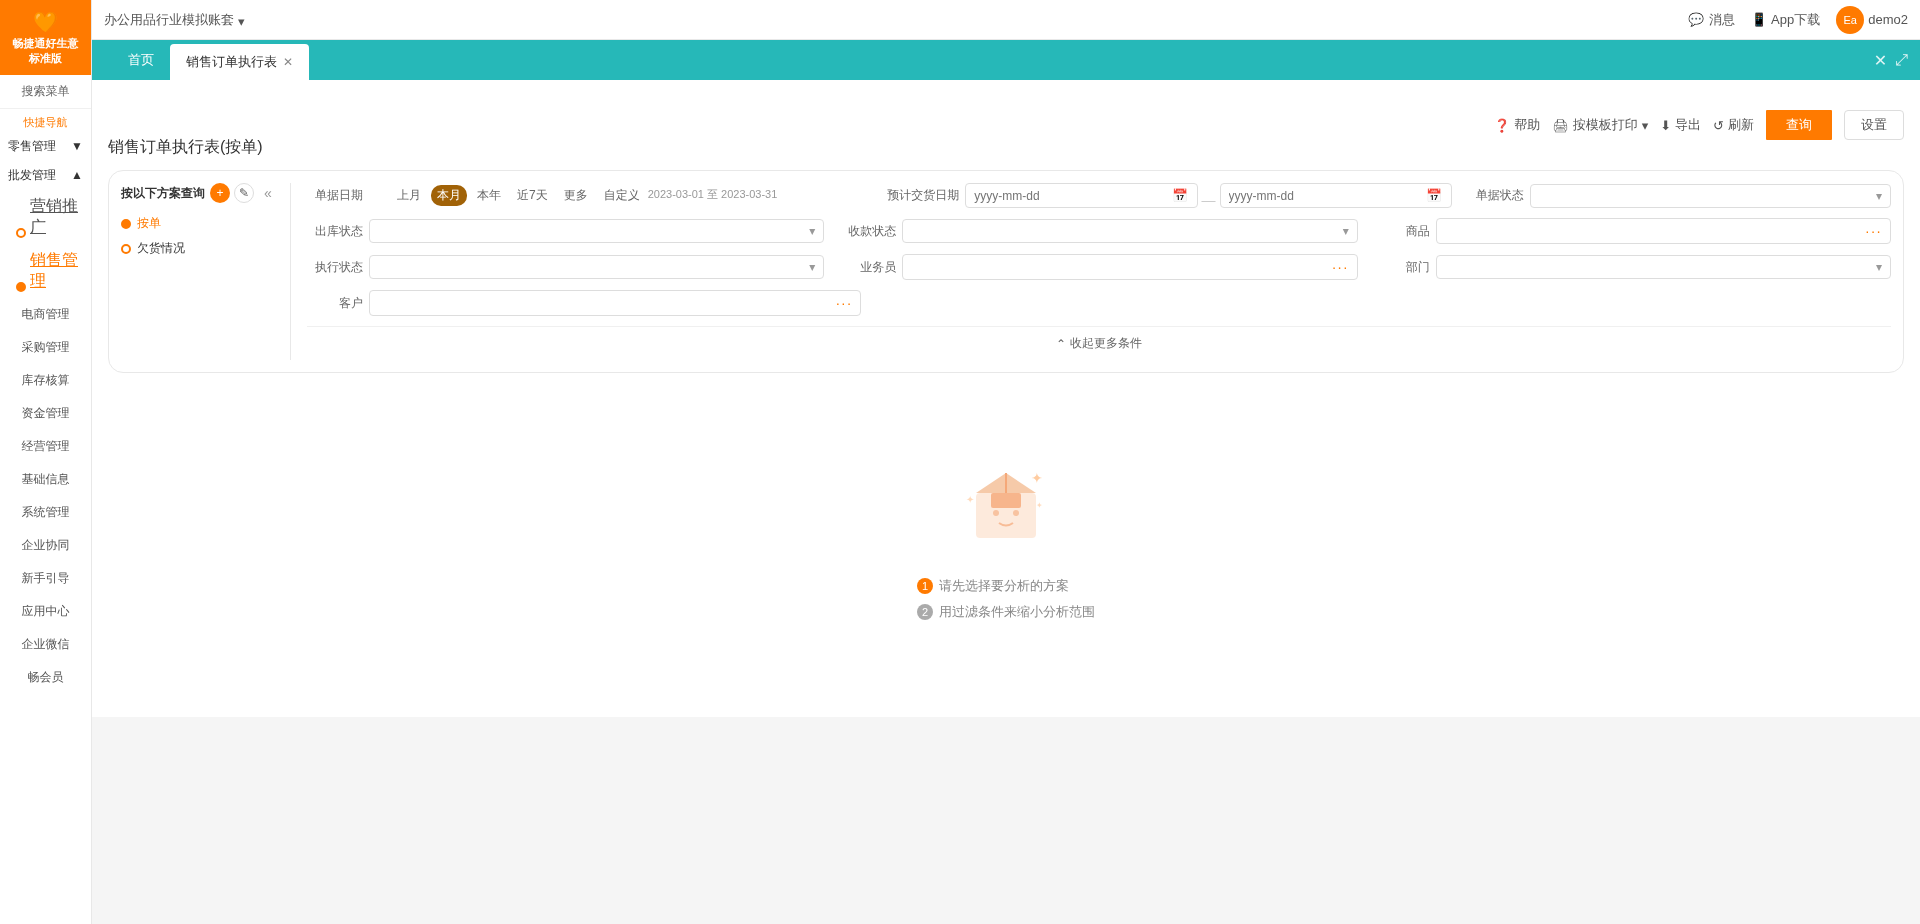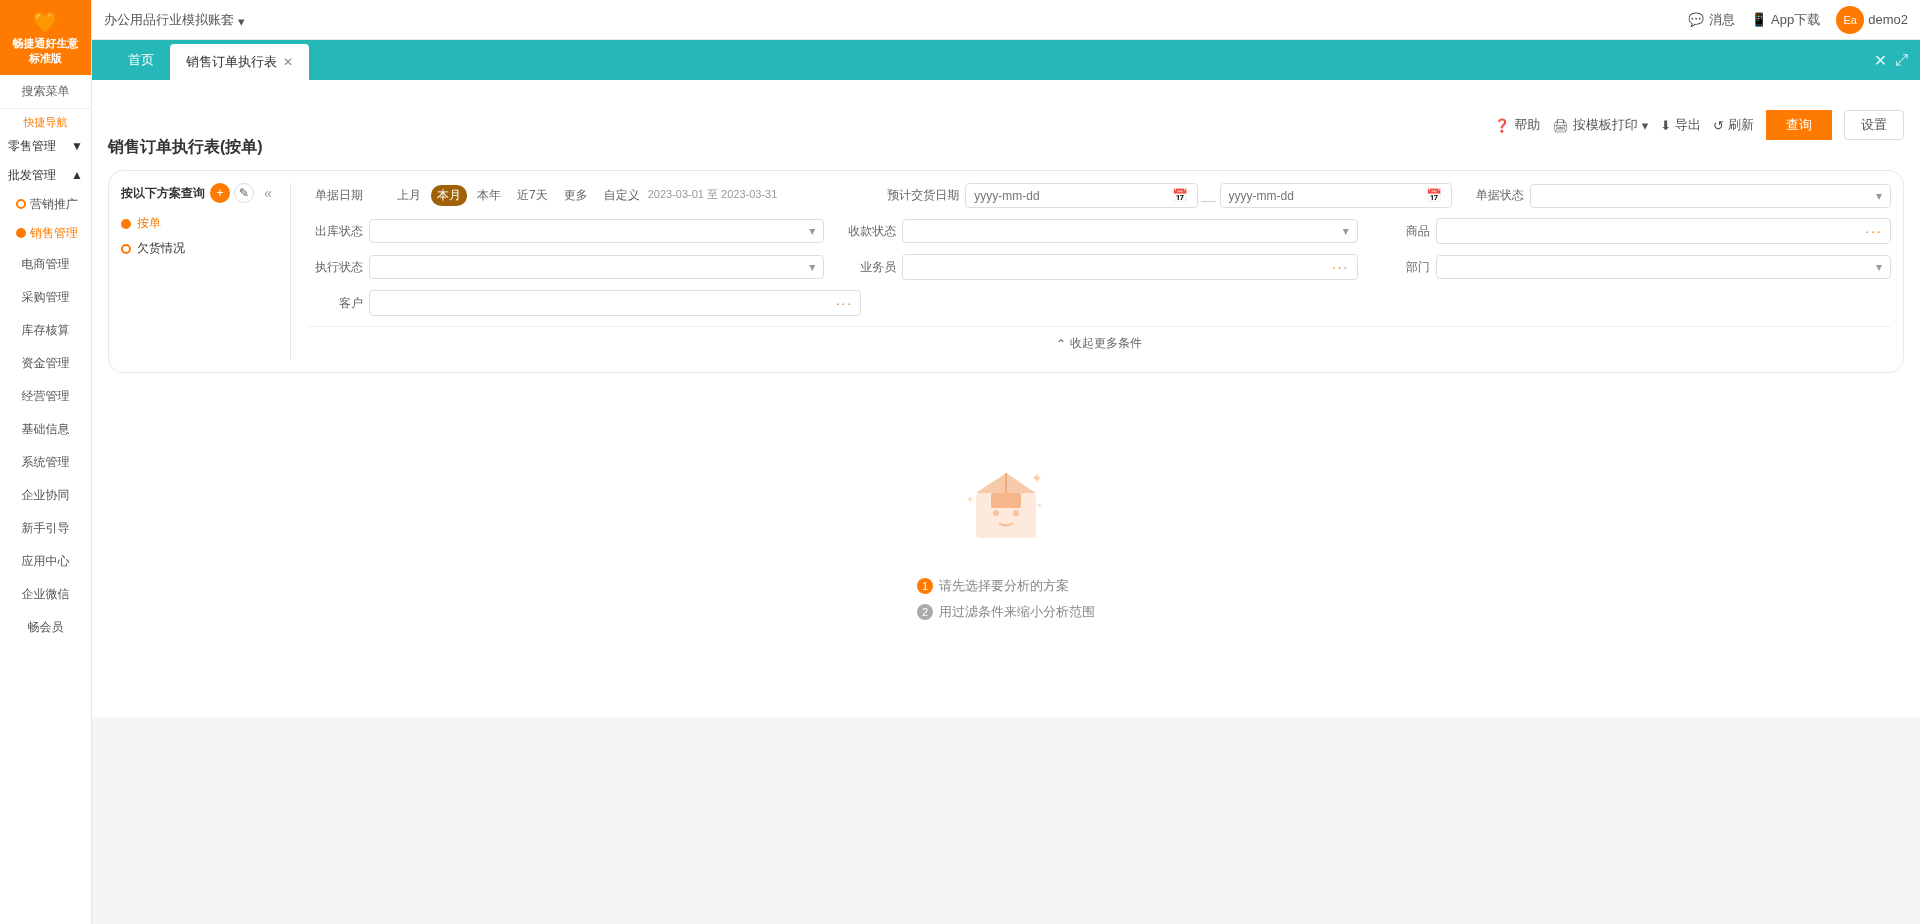--- a/index.html
+++ b/index.html
@@ -59,26 +59,27 @@
       padding: 6px 8px;
       font-size: 12px;
       color: #333;
       cursor: pointer;
       display: flex;
       align-items: center;
       justify-content: space-between;
     }
     .sidebar-sub-item {
       padding: 6px 12px 6px 16px;
-      font-size: 12px;
+      font-size: 16px;
       color: #555;
       cursor: pointer;
       display: flex;
-      align-items: center;
+      align-items: flex-end;
       gap: 4px;
+      text-decoration: underline;
     }
     .sidebar-sub-item.active { color: #ff7a00; }
     .dot-icon { width: 10px; height: 10px; border-radius: 50%; display: inline-block; border: 2px solid #ff7a00; flex-shrink: 0; }
     .dot-icon.filled { background: #ff7a00; }
 
     
     .main {
       flex: 1;
       display: flex;
       flex-direction: column;
@@ -161,21 +162,21 @@
 
     
     .page-header {
       display: flex;
       align-items: center;
       justify-content: space-between;
       margin-bottom: 12px;
     }
     .page-title {
       font-size: 16px;
-      font-weight: bold;
+      font-weight: normal;
       color: #333;
       margin-top: 45px;
     }
     .page-actions {
       display: flex;
       align-items: center;
       gap: 12px;
       font-size: 13px;
       color: #555;
     }

